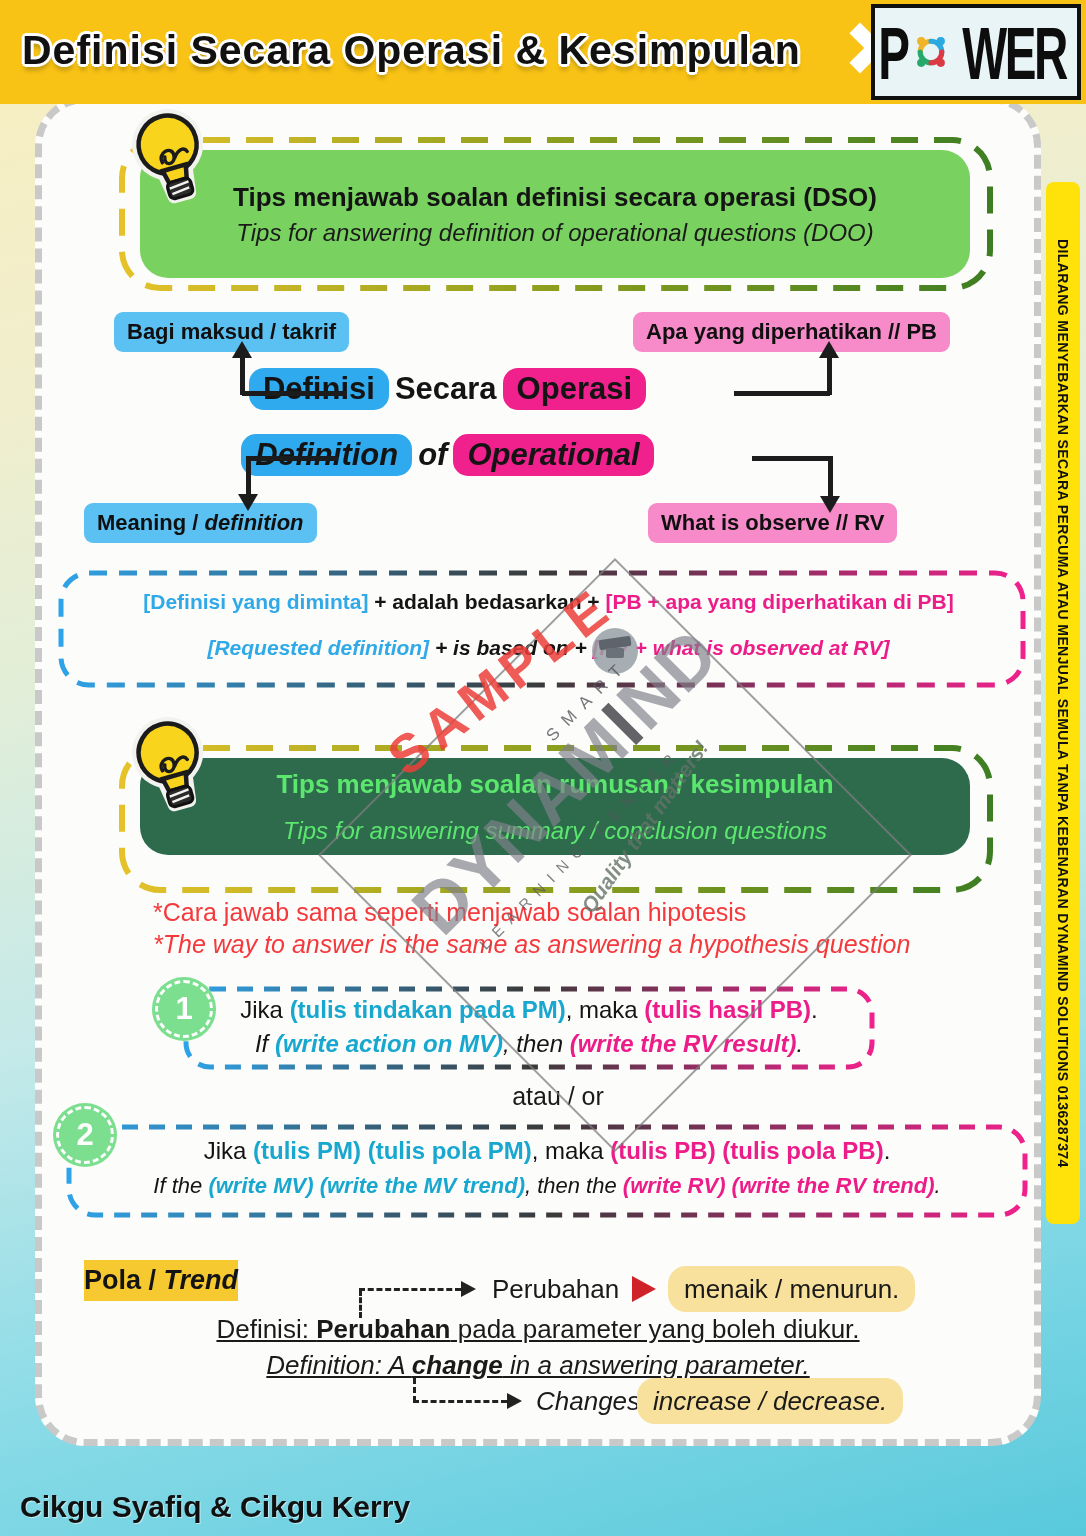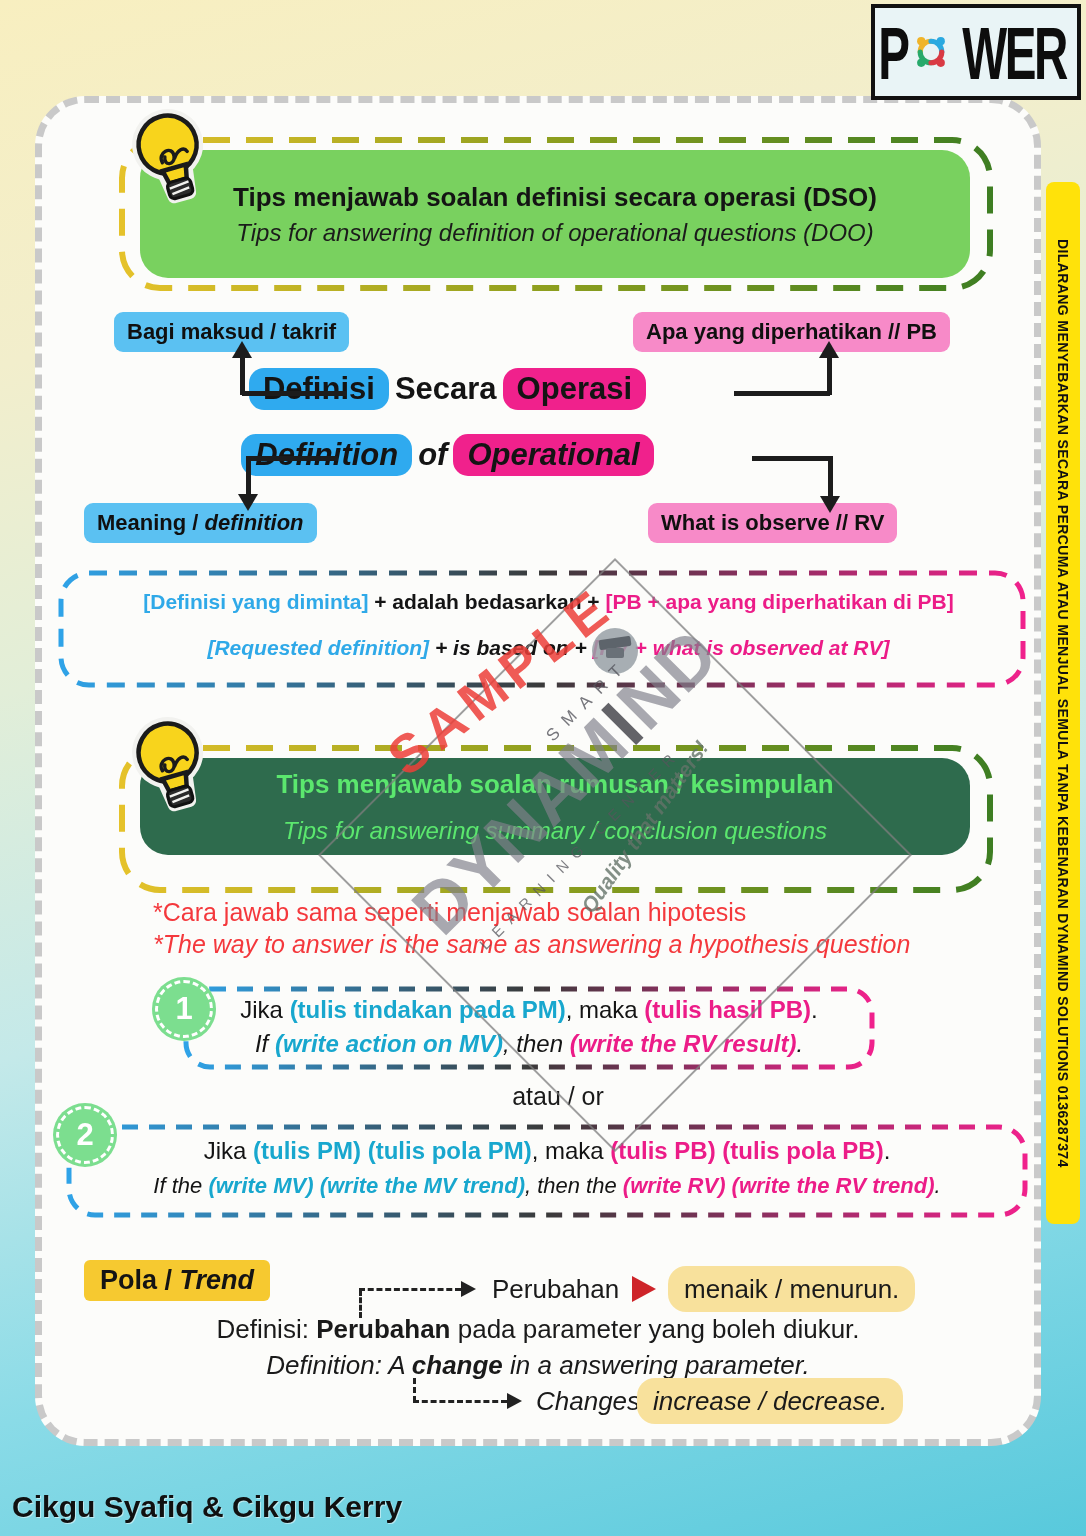--- a/index.html
+++ b/index.html
@@ -71,59 +71,63 @@
   .rednote { position:absolute; left:153px; font-size:25px; color:#F4383C; white-space:nowrap; }
 
   .stepline { position:absolute; width:100%; text-align:center; white-space:nowrap; font-size:24px; color:#141414; }
   .stepline b { font-weight:bold; }
   .numcircle { position:absolute; width:58px; height:58px; border-radius:50%; background:#7CDE8F;
     border:3px dashed #ffffff; box-shadow:0 0 0 3px #7CDE8F; color:#fff; font-weight:bold; font-size:31px;
     display:flex; align-items:center; justify-content:center; z-index:5; }
   .or { position:absolute; left:35px; width:1046px; text-align:center; font-size:25px; color:#1a1a1a; }
 
   
-  .badge { position:absolute; left:84px; top:1260px; background:#F6C930; border-radius:6px; padding:5px 16px;
+  .badge { position:absolute; left:84px; top:1260px; background:#F6C930; border-radius:0; padding:5px 0;
     font-size:27px; font-weight:bold; color:#141414; }
   .dashv { position:absolute; border-left:3px dashed #222; }
   .dashh { position:absolute; border-top:3px dashed #222; }
   .tri-right { position:absolute; width:0; height:0; border-top:8px solid transparent; border-bottom:8px solid transparent; border-left:15px solid #222; }
   .red-play { position:absolute; width:0; height:0; border-top:13px solid transparent; border-bottom:13px solid transparent; border-left:24px solid #CE2429; }
   .ypill { position:absolute; height:46px; line-height:46px; padding:0 16px; background:#F8E19C; border-radius:18px;
     font-size:26px; color:#1a1a1a; white-space:nowrap; }
   .ptext { position:absolute; font-size:26px; color:#1a1a1a; white-space:nowrap; }
-  .defline { position:absolute; left:35px; width:1006px; text-align:center; font-size:26px; color:#1a1a1a; white-space:nowrap; }
+  .defline { position:absolute; left:35px; width:1006px; text-align:center; font-size:26px; color:#1a1a1a; white-space:nowrap;text-decoration:underline; }
 
   
   .wm { position:absolute; left:0; top:0; width:1086px; height:1536px; pointer-events:none; z-index:40; }
   .wm-diamond { position:absolute; left:405px; top:645px; width:420px; height:420px; border:2px solid rgba(125,125,125,.75); transform:rotate(45deg); }
   .wm-sample { position:absolute; left:320px; top:650px; width:360px; text-align:center; transform:rotate(-38deg);
     font-size:54px; font-weight:bold; letter-spacing:7px; color:rgba(236,62,56,.85); }
   .wm-brand { position:absolute; left:330px; top:740px; width:470px; text-align:center; transform:rotate(-45deg);
     font-size:72px; font-weight:bold; color:rgba(128,128,138,.68); letter-spacing:1px; }
   .wm-brand .mid { color:rgba(60,60,68,.8); }
   .wm-smart { position:absolute; left:488px; top:690px; width:200px; text-align:center; transform:rotate(-45deg);
     font-size:17px; letter-spacing:10px; color:rgba(85,85,92,.8); }
   .wm-learn { position:absolute; left:425px; top:840px; width:310px; text-align:center; transform:rotate(-45deg);
     font-size:15px; letter-spacing:9px; color:rgba(85,85,92,.75); }
   .wm-tag { position:absolute; left:515px; top:815px; width:260px; text-align:center; transform:rotate(-55deg);
     font-size:21px; font-weight:bold; font-style:italic; color:rgba(100,115,105,.8); }
   .wm-cap { position:absolute; left:592px; top:628px; width:46px; height:46px; border-radius:50%; background:rgba(152,160,166,.85); }
   .wm-cap .board { position:absolute; left:7px; top:10px; width:32px; height:10px; background:#5d646b; transform:rotate(-8deg); border-radius:2px; }
   .wm-cap .base { position:absolute; left:14px; top:20px; width:18px; height:10px; background:#6a7178; border-radius:2px; }
 
-  .footer { position:absolute; left:12px; top:1490px; font-size:30px; font-weight:bold; color:#101010;
+  .footer { position:absolute; left:20px; top:1490px; font-size:30px; font-weight:bold; color:#101010;
     text-shadow:1px 1px 0 rgba(255,255,255,.5); }
 </style>
 </head>
 <body>
 
 <div class="page">
 
   <div class="card"></div>
 
+  <div class="header">
+    <div class="title">Definisi Secara Operasi &amp; Kesimpulan</div>
+    <div class="chevron"></div>
+  </div>
   <div class="logo">
     <span class="ltr">P</span>
     <svg width="66" height="66" viewBox="0 0 70 70">
       <path d="M35 14 A21 21 0 0 0 14 35" fill="none" stroke="#F0B429" stroke-width="10" stroke-linecap="round"></path>
       <path d="M56 35 A21 21 0 0 0 35 14" fill="none" stroke="#2BA9E0" stroke-width="10" stroke-linecap="round"></path>
       <path d="M14 35 A21 21 0 0 0 35 56" fill="none" stroke="#27A96B" stroke-width="10" stroke-linecap="round"></path>
       <path d="M35 56 A21 21 0 0 0 56 35" fill="none" stroke="#D93A44" stroke-width="10" stroke-linecap="round"></path>
       <circle cx="16" cy="14" r="8" fill="#F0B429"></circle>
       <circle cx="54" cy="14" r="8" fill="#2BA9E0"></circle>
       <circle cx="16" cy="56" r="8" fill="#27A96B"></circle>

